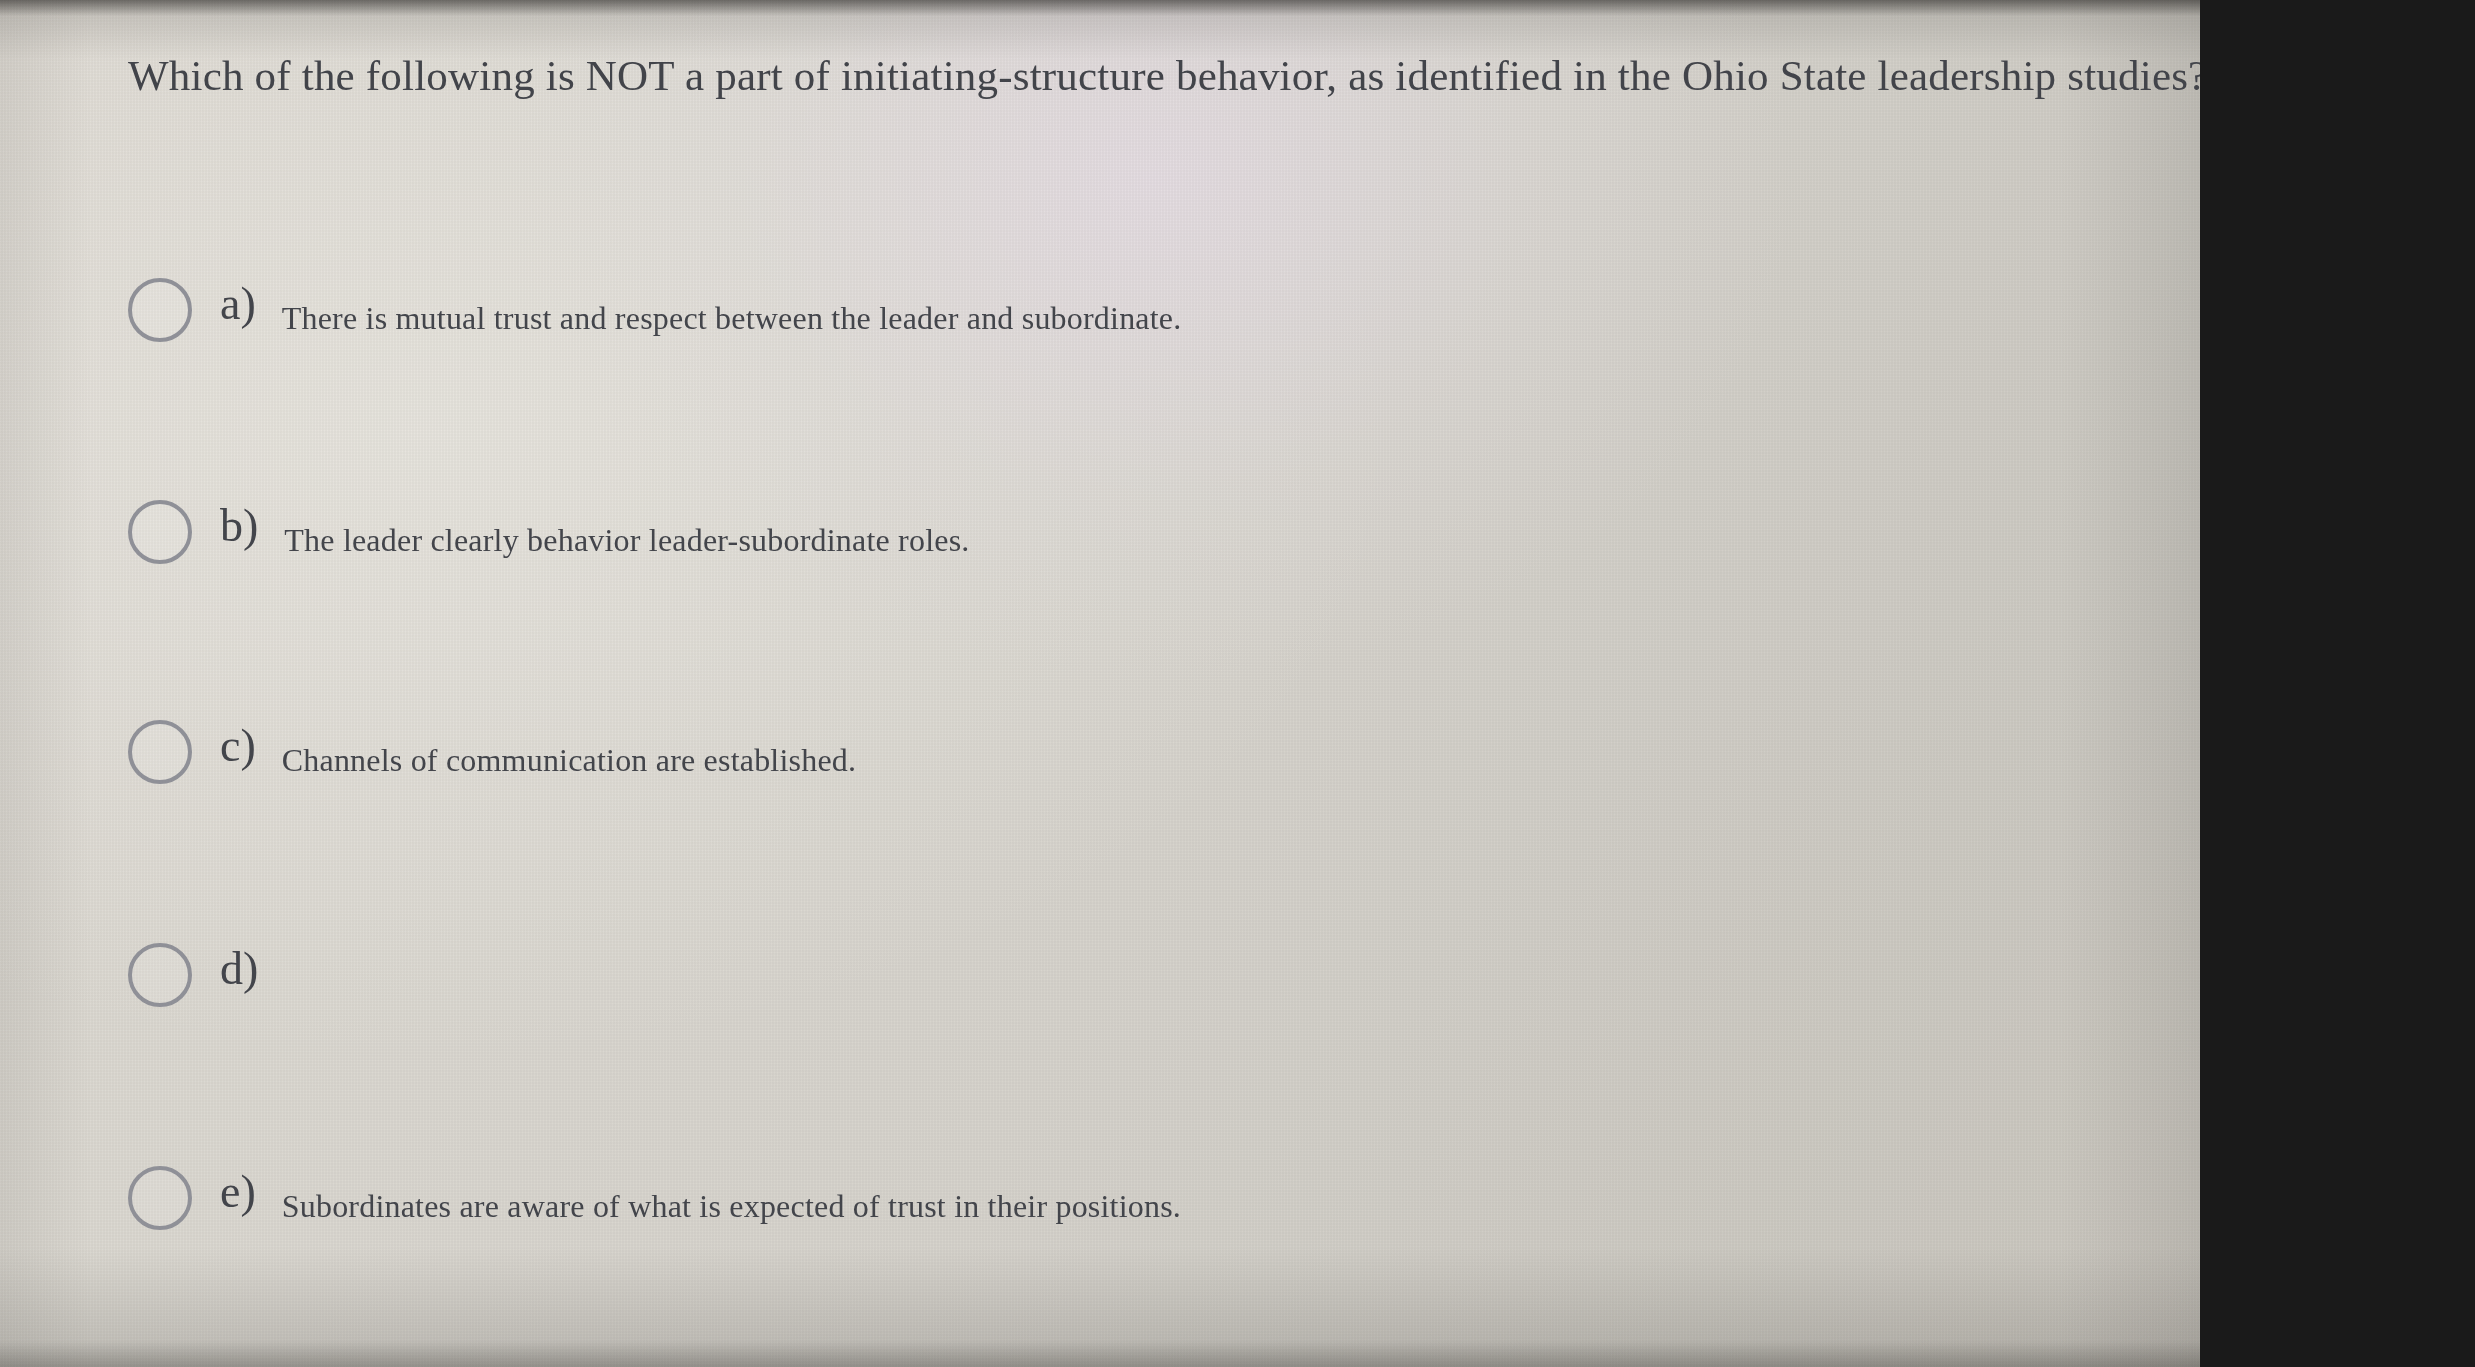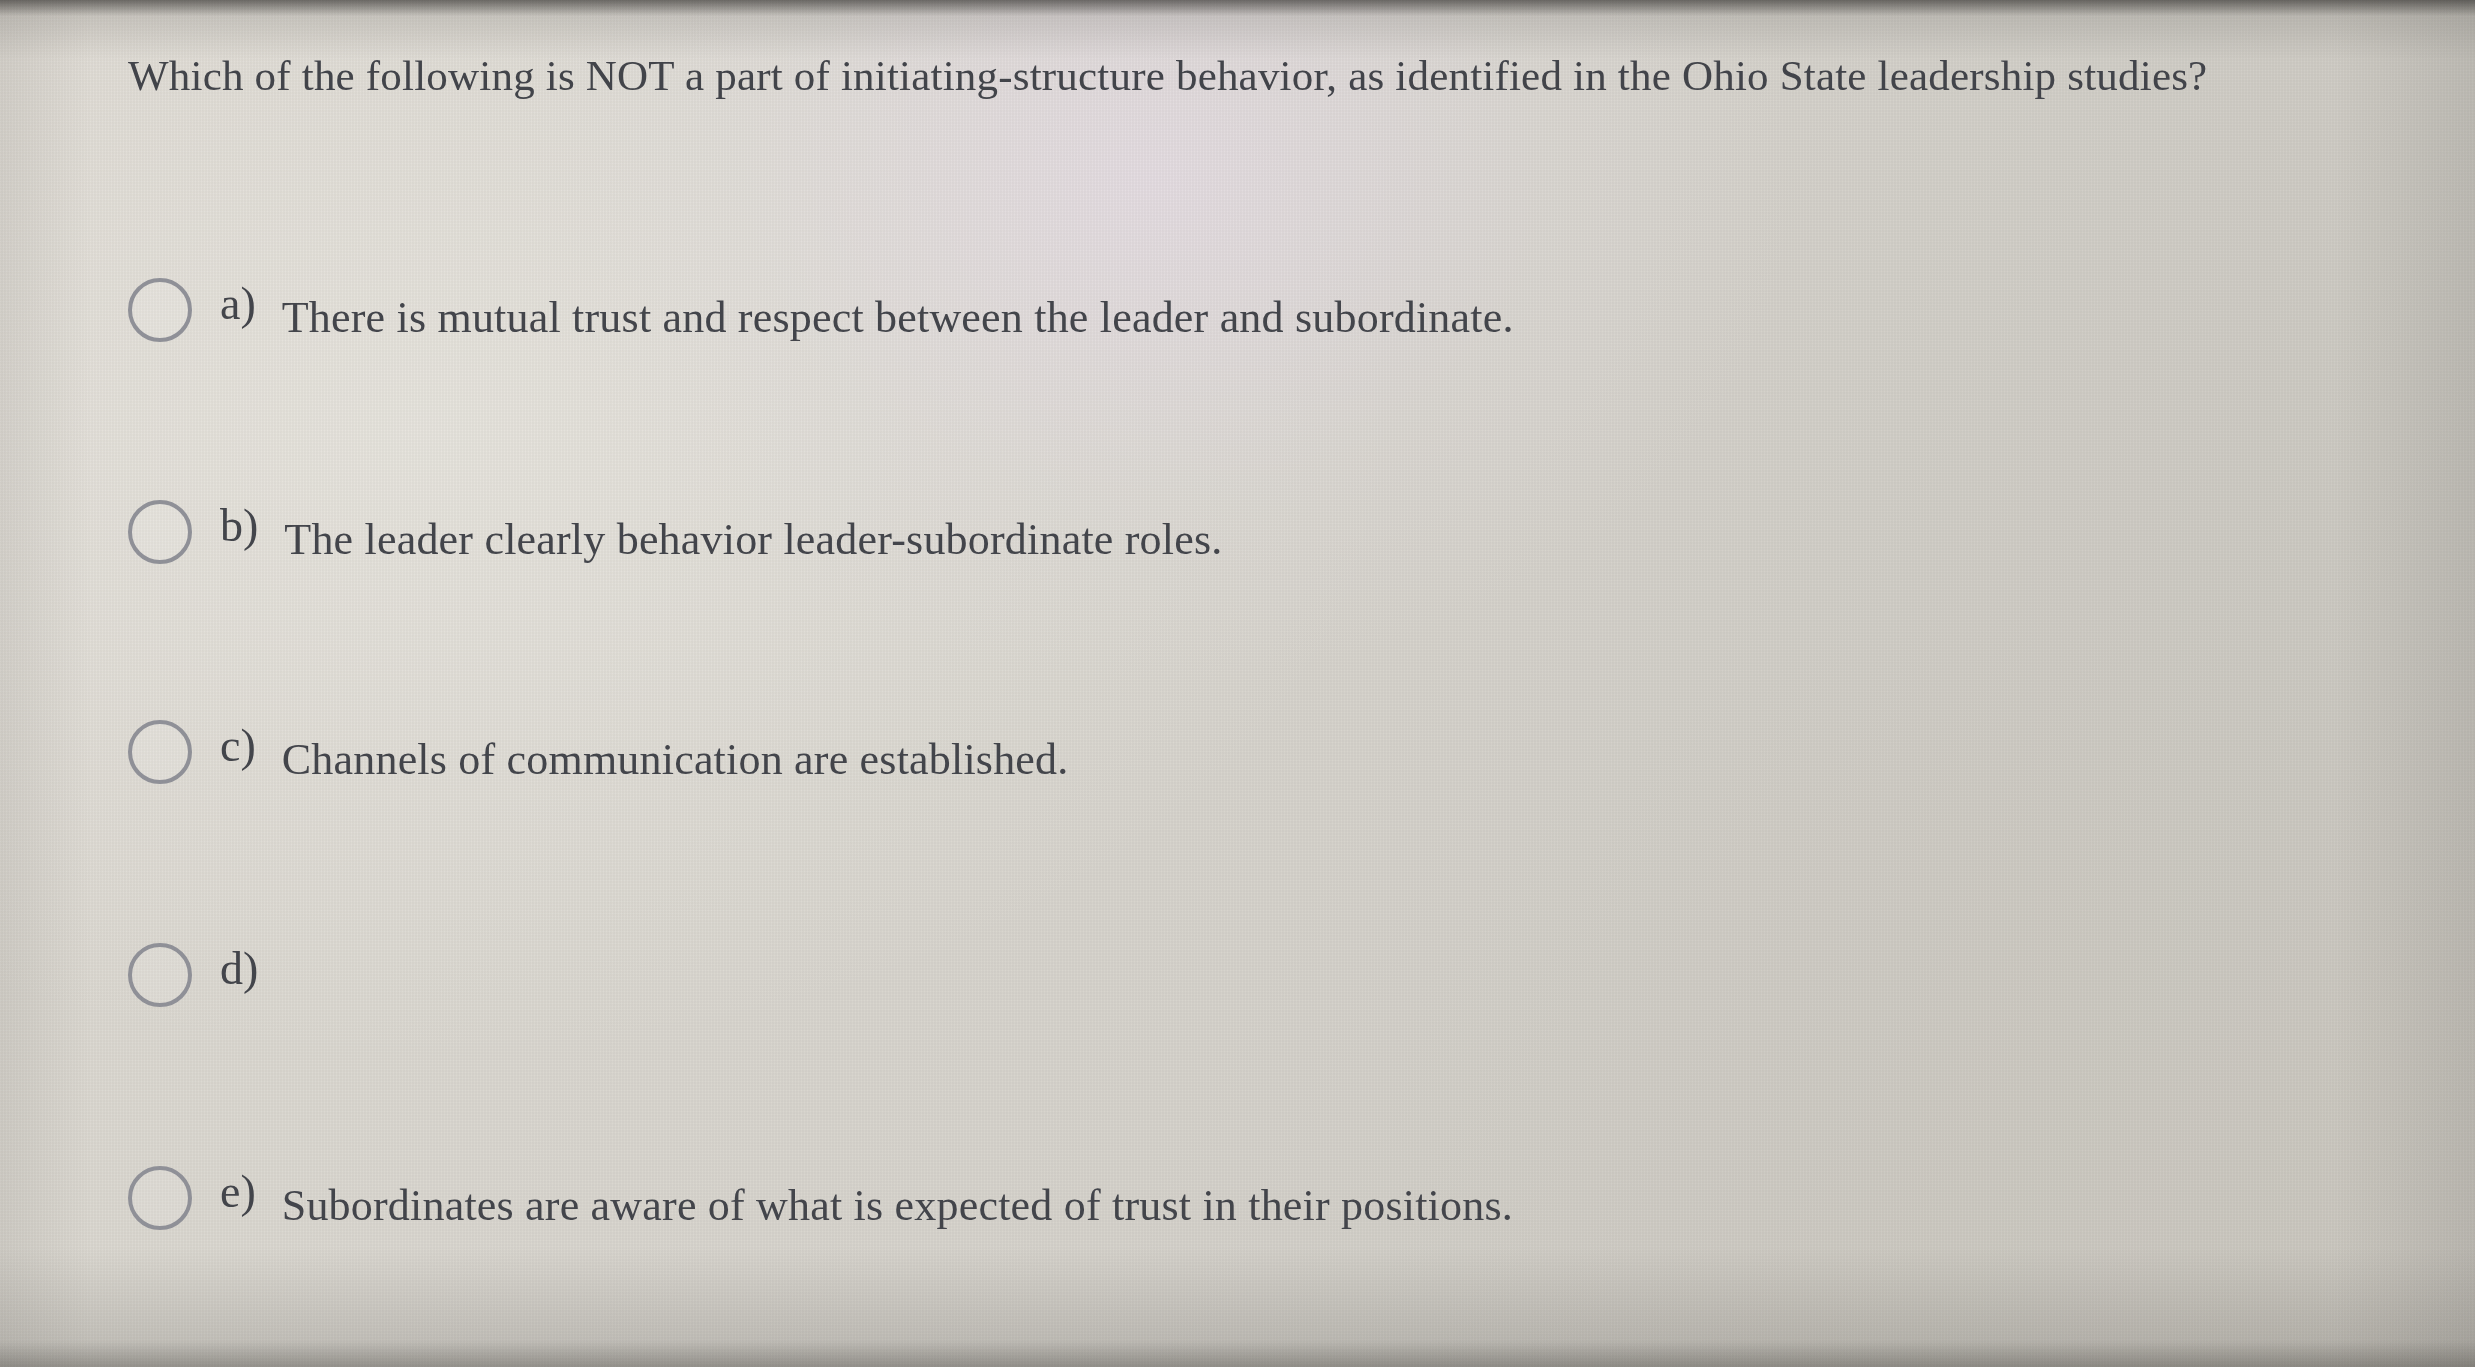--- a/index.html
+++ b/index.html
@@ -2,21 +2,21 @@
 <html><head>
 <meta charset="utf-8">
 <style>
   html, body {
     margin: 0;
     padding: 0;
     background: #1a1a1a;
   }
   .page {
     position: relative;
-    width: 2475px;
+    width: 2200px;
     height: 1367px;
     overflow: hidden;
     background: #d8d5ce;
     font-family: "Liberation Serif", serif;
     color: #3b3d42;
   }
   
   .paper-base {
     position: absolute;
     inset: 0;
@@ -93,21 +93,21 @@
   }
   .opt-letter {
     font-size: 46px;
     color: #43454b;
     margin-left: 28px;
     line-height: 1;
     position: relative;
     top: -6px;
   }
   .opt-text {
-    font-size: 44px;
+    font-size: 32px;
     color: #43454b;
     margin-left: 26px;
     line-height: 1;
     position: relative;
     top: 8px;
     letter-spacing: 0.2px;
   }
 
   .o1 { top: 278px; }
   .o2 { top: 500px; }

